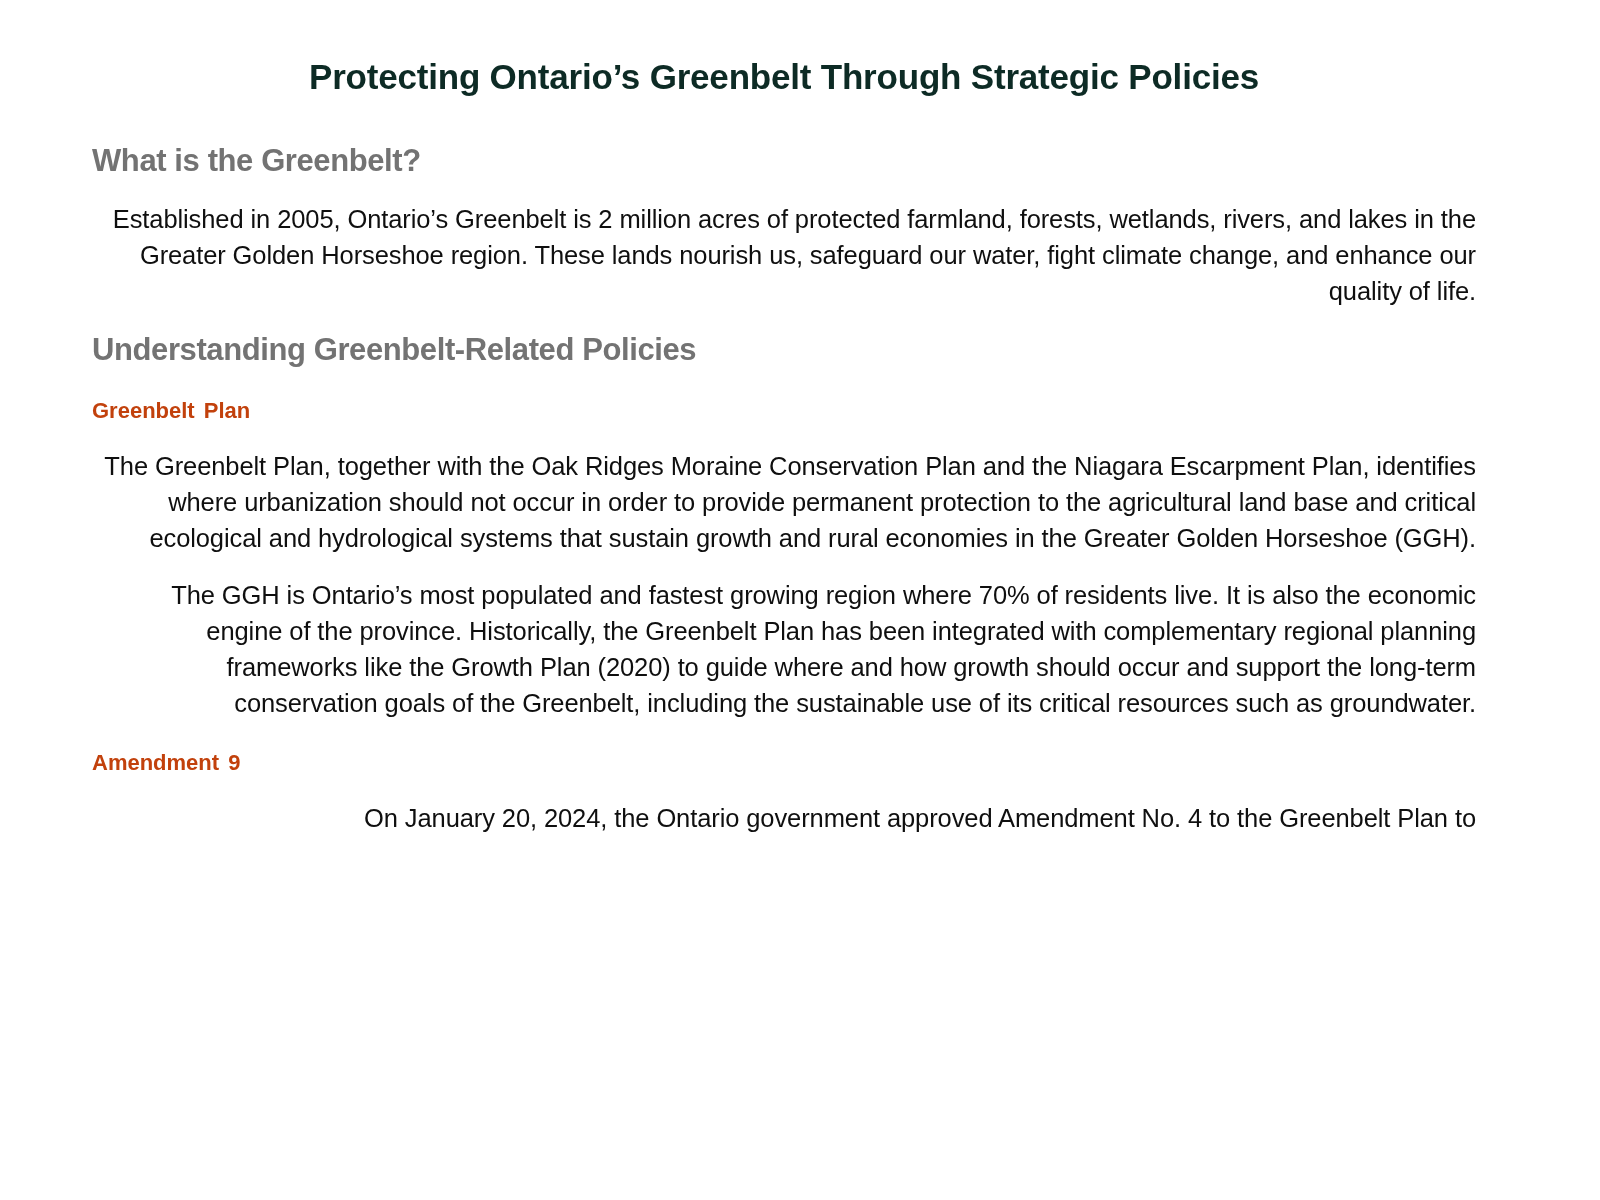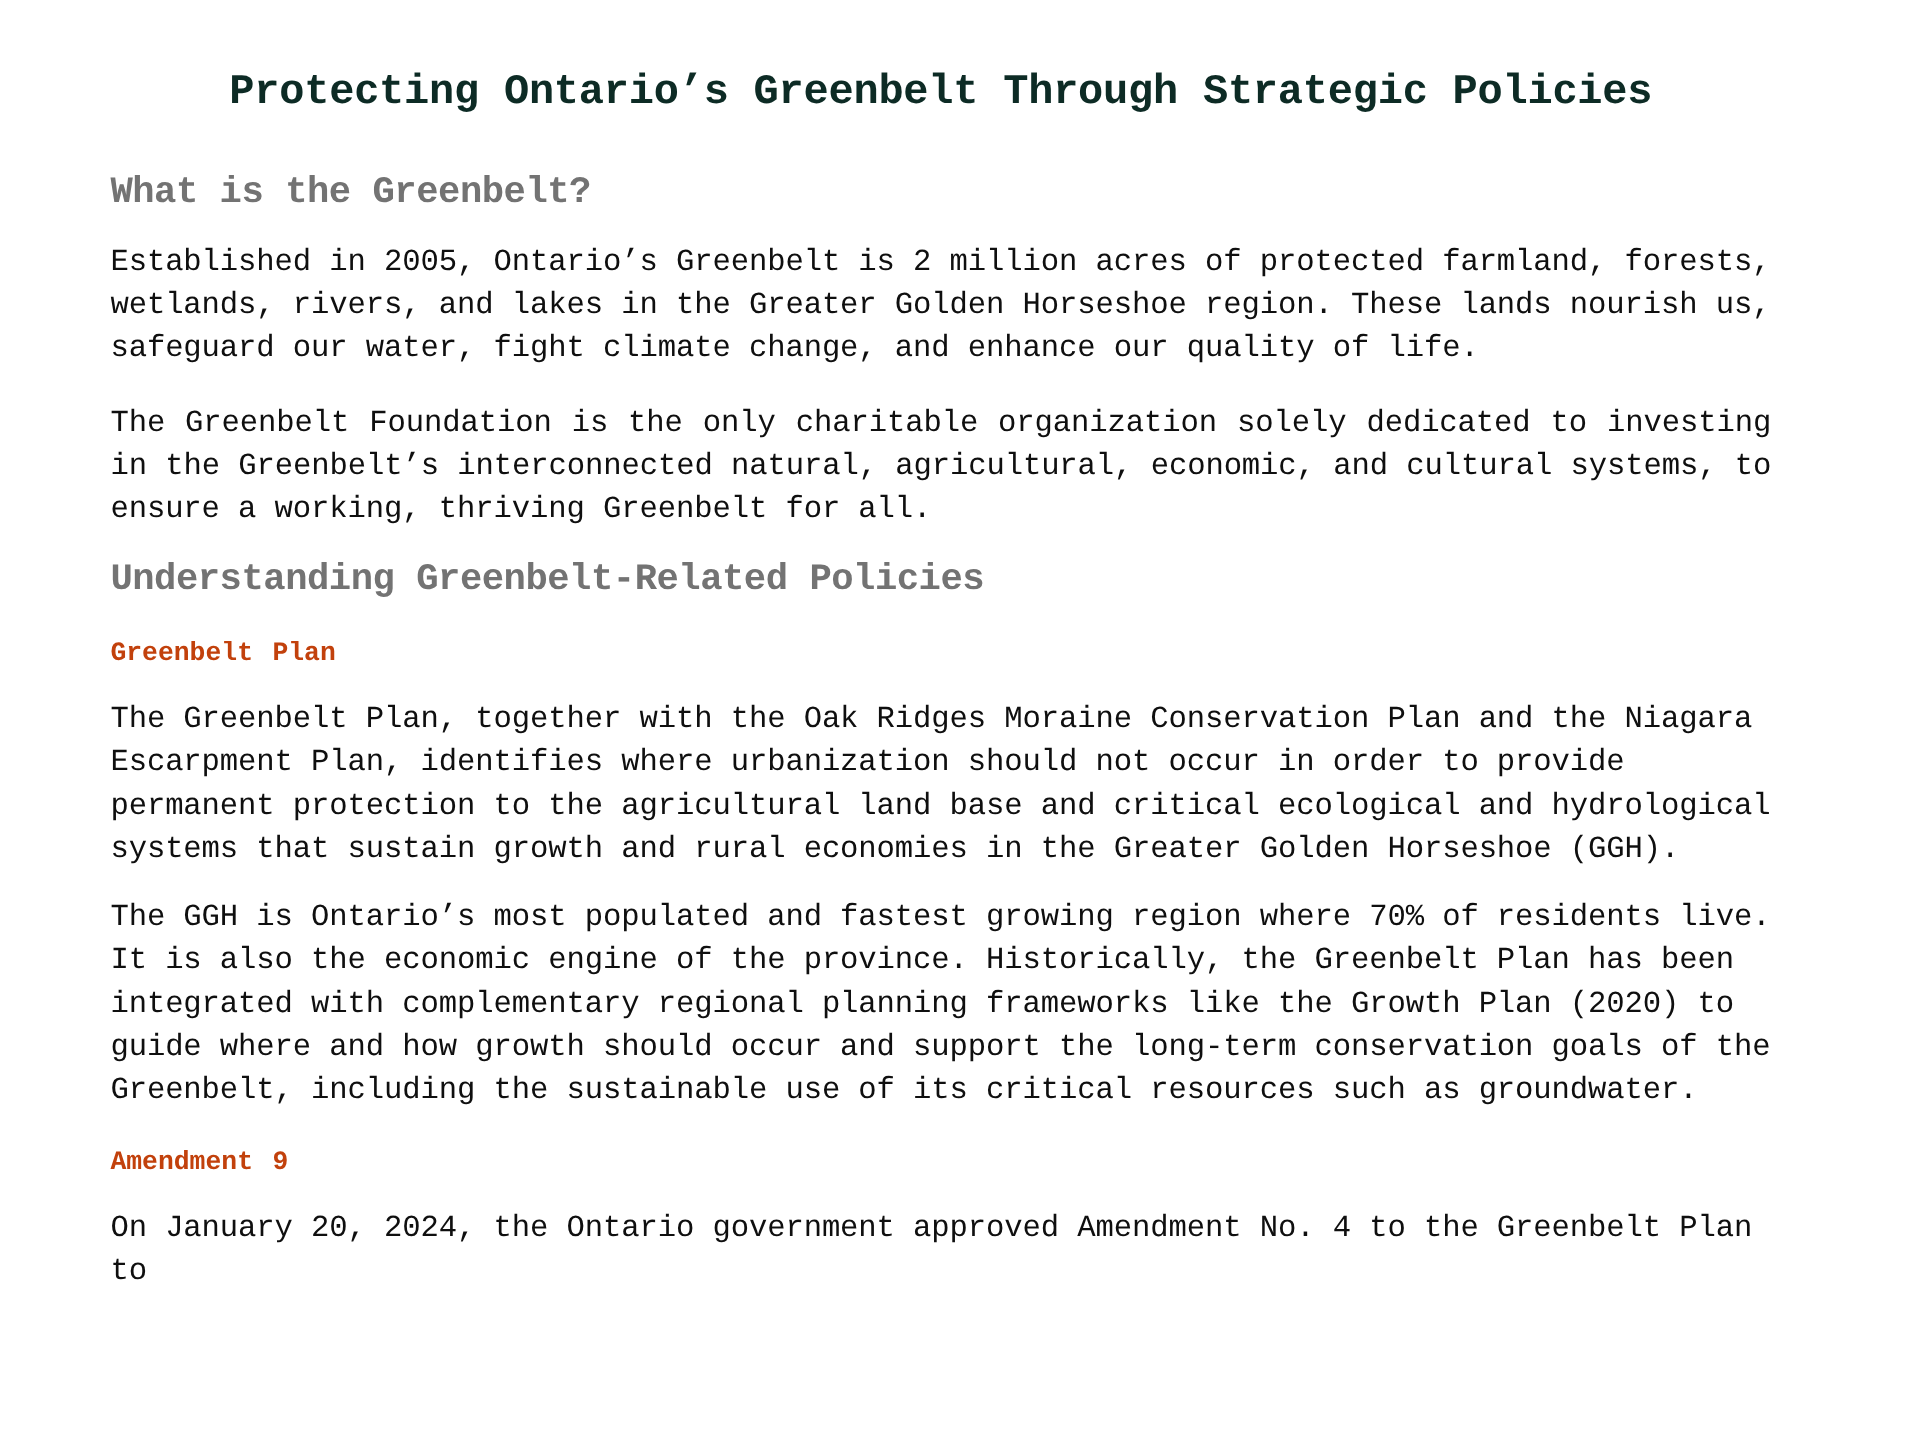--- a/index.html
+++ b/index.html
@@ -17,21 +17,20 @@
   }
 
   .page {
     position: relative;
     width: 1496px;
     height: 1200px;
     background: #ffffff;
     box-sizing: border-box;
     padding: 0;
     overflow: hidden;
-    font-family: Liberation Mono, monospace;
   }
 
   .content {
     position: absolute;
     left: 92px;
     top: 0;
     width: 1384px;
   }
 
   
@@ -85,38 +84,38 @@
     line-height: 36px;
     letter-spacing: -0.1px;
     margin-top: 22px;
   }
   .body-para.justified {
     text-align: justify;
     text-align-last: left;
   }
   .body-para.first-after-heading {
     margin-top: 21px;
+    text-align: right;
   }
 
   
   .gap-lg { margin-top: 26px; }
 </style>
 </head>
 <body>
 
 <div class="page">
   <div class="content">
 
     <h1 class="doc-title">Protecting Ontario’s Greenbelt Through Strategic Policies</h1>
 
     <h2 class="section-heading sh-what">What is the Greenbelt?</h2>
 
     <p class="body-para first-after-heading">Established in 2005, Ontario’s Greenbelt is 2 million acres of protected farmland, forests, wetlands, rivers, and lakes in the Greater Golden Horseshoe region. These lands nourish us, safeguard our water, fight climate change, and enhance our quality of life.</p>
 
-    <p class="body-para justified gap-lg">The Greenbelt Foundation is the only charitable organization solely dedicated to investing in the Greenbelt’s interconnected natural, agricultural, economic, and cultural systems, to ensure a working, thriving Greenbelt for all.</p>
 
     <h2 class="section-heading sh-policies">Understanding Greenbelt-Related Policies</h2>
 
     <h3 class="sub-heading">Greenbelt Plan</h3>
 
     <p class="body-para first-after-heading">The Greenbelt Plan, together with the Oak Ridges Moraine Conservation Plan and the Niagara Escarpment Plan, identifies where urbanization should not occur in order to provide permanent protection to the agricultural land base and critical ecological and hydrological systems that sustain growth and rural economies in the Greater Golden Horseshoe (GGH).</p>
 
 
     <p class="body-para first-after-heading">The GGH is Ontario’s most populated and fastest growing region where 70% of residents live. It is also the economic engine of the province. Historically, the Greenbelt Plan has been integrated with complementary regional planning frameworks like the Growth Plan (2020) to guide where and how growth should occur and support the long-term conservation goals of the Greenbelt, including the sustainable use of its critical resources such as groundwater.</p>
 

